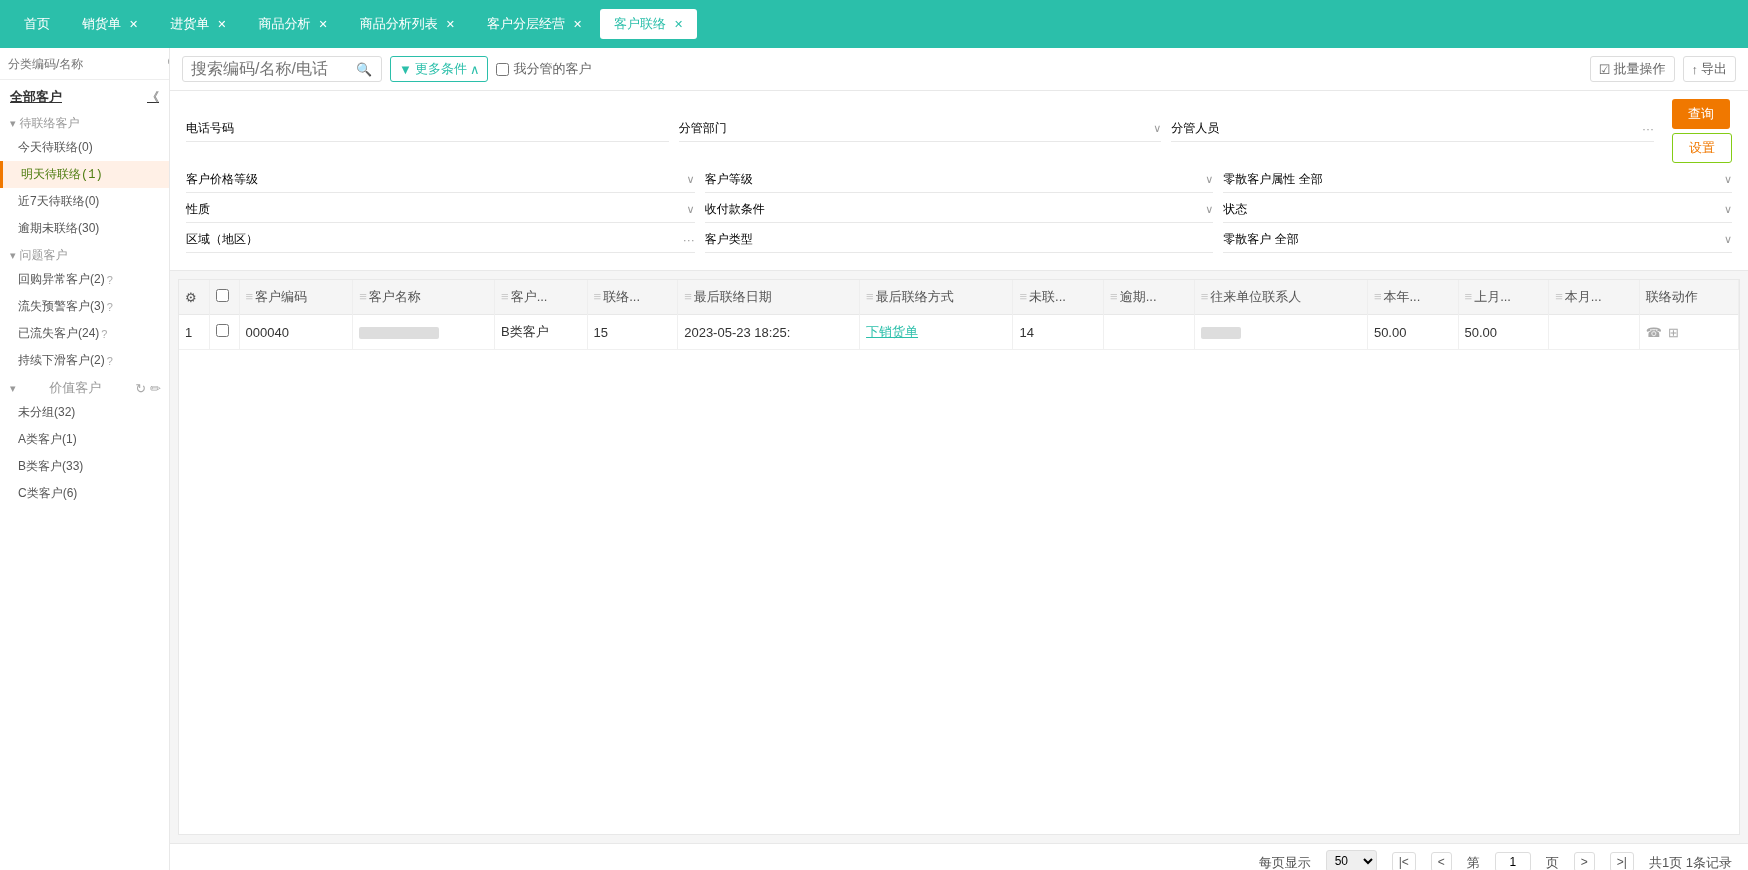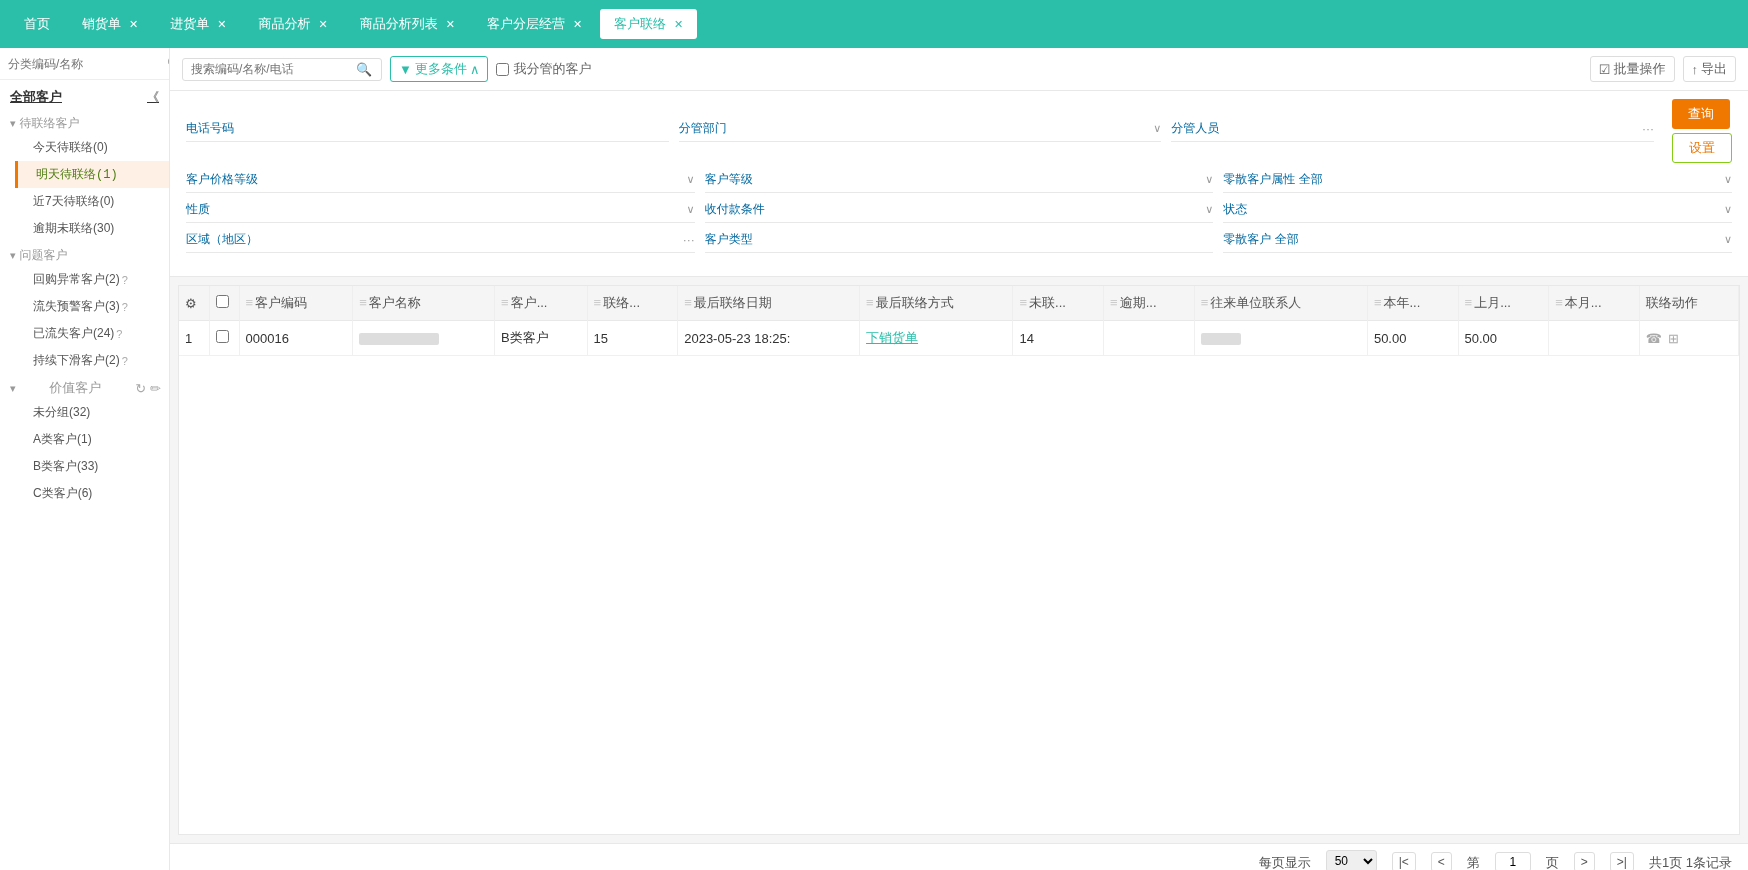--- a/index.html
+++ b/index.html
@@ -80,21 +80,20 @@
     }
     .sidebar-group-label::before { content: '▾'; font-size: 11px; }
     .sidebar-item {
       padding: 5px 10px 5px 18px;
       font-size: 12px;
       color: #555;
       cursor: pointer;
       display: flex;
       align-items: center;
       gap: 2px;
-      margin-left: 15px;
     }
     .sidebar-item.active { background: #fff0e6; color: #4d7c0f; border-left: 3px solid #f07800; font-family: Liberation Mono, monospace; }
     .sidebar-item .help-icon { color: #aaa; font-size: 11px; }
 
     
     .content-area {
       flex: 1;
       display: flex;
       flex-direction: column;
       overflow: hidden;
@@ -111,21 +110,21 @@
     }
     .search-input-wrap {
       display: flex;
       align-items: center;
       border: 1px solid #ddd;
       border-radius: 3px;
       padding: 3px 8px;
       gap: 4px;
       width: 200px;
     }
-    .search-input-wrap input { border: none; outline: none; font-size: 12px; width: 100%; color: #999; }
+    .search-input-wrap input { border: none; outline: none; font-size: 16px; width: 100%; color: #999; }
     .filter-btn {
       display: flex;
       align-items: center;
       gap: 3px;
       color: #2bbfaa;
       cursor: pointer;
       font-size: 12px;
       border: 1px solid #2bbfaa;
       border-radius: 3px;
       padding: 3px 8px;
@@ -161,32 +160,32 @@
       background: #fff;
       border-bottom: 1px solid #e8e8e8;
       padding: 8px 16px;
     }
     .filter-row {
       display: flex;
       align-items: center;
       gap: 10px;
       margin-bottom: 8px;
     }
-    .filter-row:last-child { margin-bottom: 15px; }
+    .filter-row:last-child { margin-bottom: 9px; }
     .filter-field {
       display: flex;
       align-items: center;
       flex: 1;
       gap: 6px;
       border-bottom: 1px solid #e8e8e8;
       padding-bottom: 4px;
     }
     .filter-field label {
       font-size: 12px;
-      color: #0369a1;
+      color: #000000;
       white-space: nowrap;
       min-width: 60px;
     }
     .filter-field input, .filter-field .select-placeholder {
       flex: 1;
       border: none;
       outline: none;
       font-size: 12px;
       color: #999;
     }
@@ -505,21 +504,21 @@
             <th><span class="col-sep">≡</span>本年...</th>
             <th><span class="col-sep">≡</span>上月...</th>
             <th><span class="col-sep">≡</span>本月...</th>
             <th>联络动作</th>
           </tr>
         </thead>
         <tbody>
           <tr>
             <td>1</td>
             <td><input type="checkbox" style=""></td>
-            <td>000016</td>
+            <td>000040</td>
             <td><span class="blurred blurred-lg"></span></td>
             <td>B类客户</td>
             <td>15</td>
             <td>2023-05-23 18:25:</td>
             <td><span class="link-text">下销货单</span></td>
             <td>14</td>
             <td></td>
             <td><span class="blurred blurred-sm"></span></td>
             <td>50.00</td>
             <td>50.00</td>

